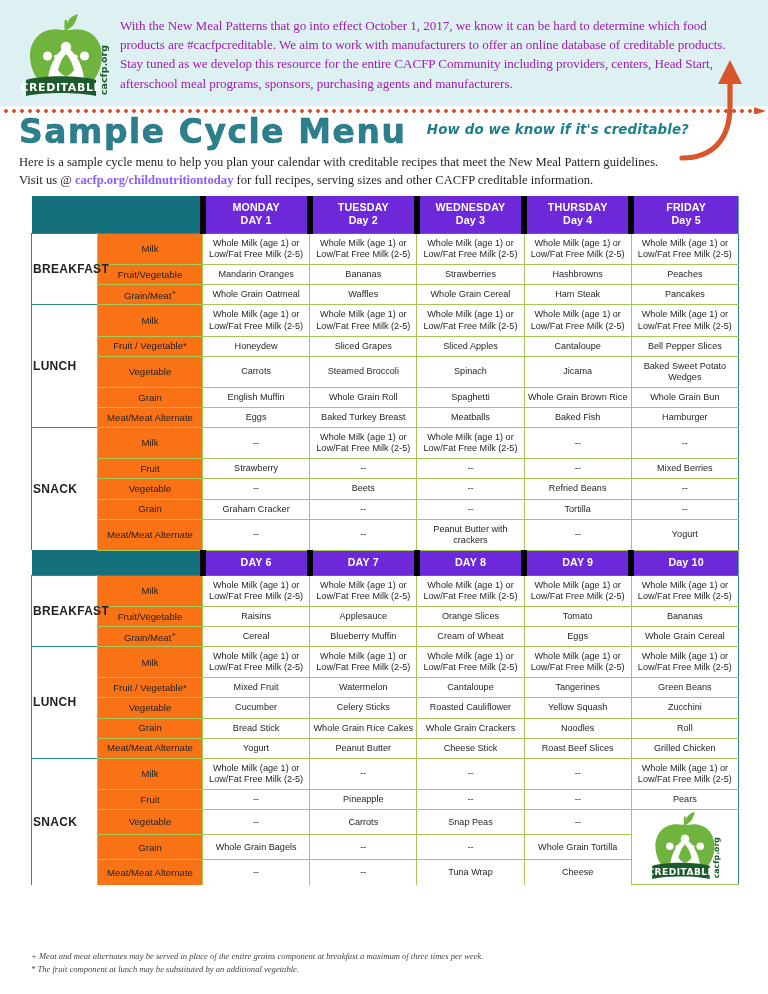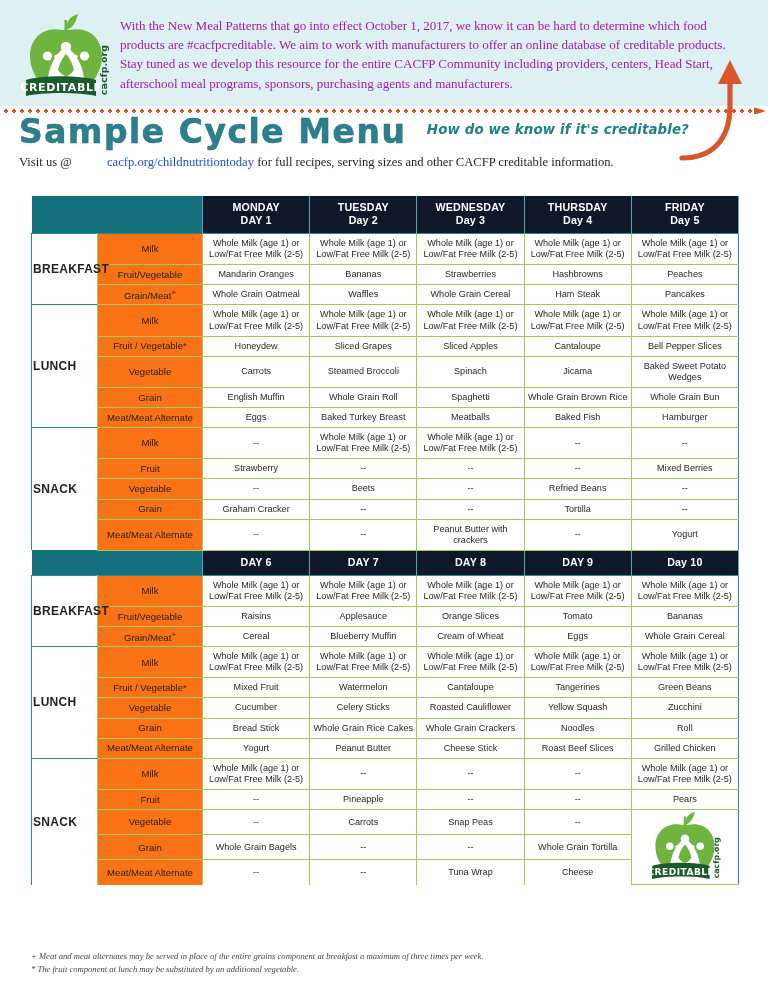--- a/index.html
+++ b/index.html
@@ -92,24 +92,23 @@
     letter-spacing: 0.1px;
   }
   .lead {
     font-family: "Liberation Serif", serif;
     font-size: 12.6px;
     line-height: 1.42;
     color: #231f20;
     margin-top: 3px;
   }
   .lead a, .lead .link {
-    color: #1d4ed8;
-    font-weight: normal;
+    color: #8b5cf6;
+    font-weight: bold;
     text-decoration: none;
-    margin-left: 32px;
   }
 
   
   .curve-arrow {
     position: absolute;
     right: 18px; top: -52px;
     width: 80px; height: 110px;
     pointer-events: none;
   }
 
@@ -123,28 +122,28 @@
     border-collapse: collapse;
     width: 707px;
     table-layout: fixed;
     background: #fff;
   }
   table.menu col.c-meal  { width: 66px; }
   table.menu col.c-comp  { width: 105px; }
   table.menu col.c-day   { width: 107.2px; }
 
   table.menu th.dayhdr {
-    background: #0f172a;
+    background: #6d28d9;
     color: #ffffff;
     font-size: 10.7px;
     font-weight: bold;
     text-align: center;
     line-height: 1.22;
     padding: 5px 2px 6px 2px;
-    border-left: 1px solid #000000;
+    border-left: 6px solid #000000;
     border-right: 1px solid #5fa3ad;
     letter-spacing: 0.15px;
   }
   table.menu th.blankhdr {
     background: #15707d;
     border: none;
   }
   table.menu th.blankhdr.sep { border-right: 1px solid #5fa3ad; }
 
   td.meal {
@@ -249,20 +248,21 @@
 <div class="title-area">
   <svg class="curve-arrow" viewBox="0 0 80 110">
     <path d="M12 104 C42 104 60 86 60 52 L60 22" stroke="#d8562a" stroke-width="5.2" fill="none" stroke-linecap="round"></path>
     <path d="M60 6 L72 30 L48 30 Z" fill="#d8562a"></path>
   </svg>
 
   <span class="big-title">Sample Cycle Menu</span>
   <span class="tagline">How do we know if it's creditable?</span>
 
   <div class="lead">
+    <div>Here is a sample cycle menu to help you plan your calendar with creditable recipes that meet the New Meal Pattern guidelines.</div>
     <div><span>Visit us @ </span><span class="link">cacfp.org/childnutritiontoday</span><span> for full recipes, serving sizes and other CACFP creditable information.</span></div>
   </div>
 </div>
 
 <div class="table-wrap">
   <table class="menu">
     <colgroup>
       <col class="c-meal">
         <col class="c-comp">
       <col class="c-day">

